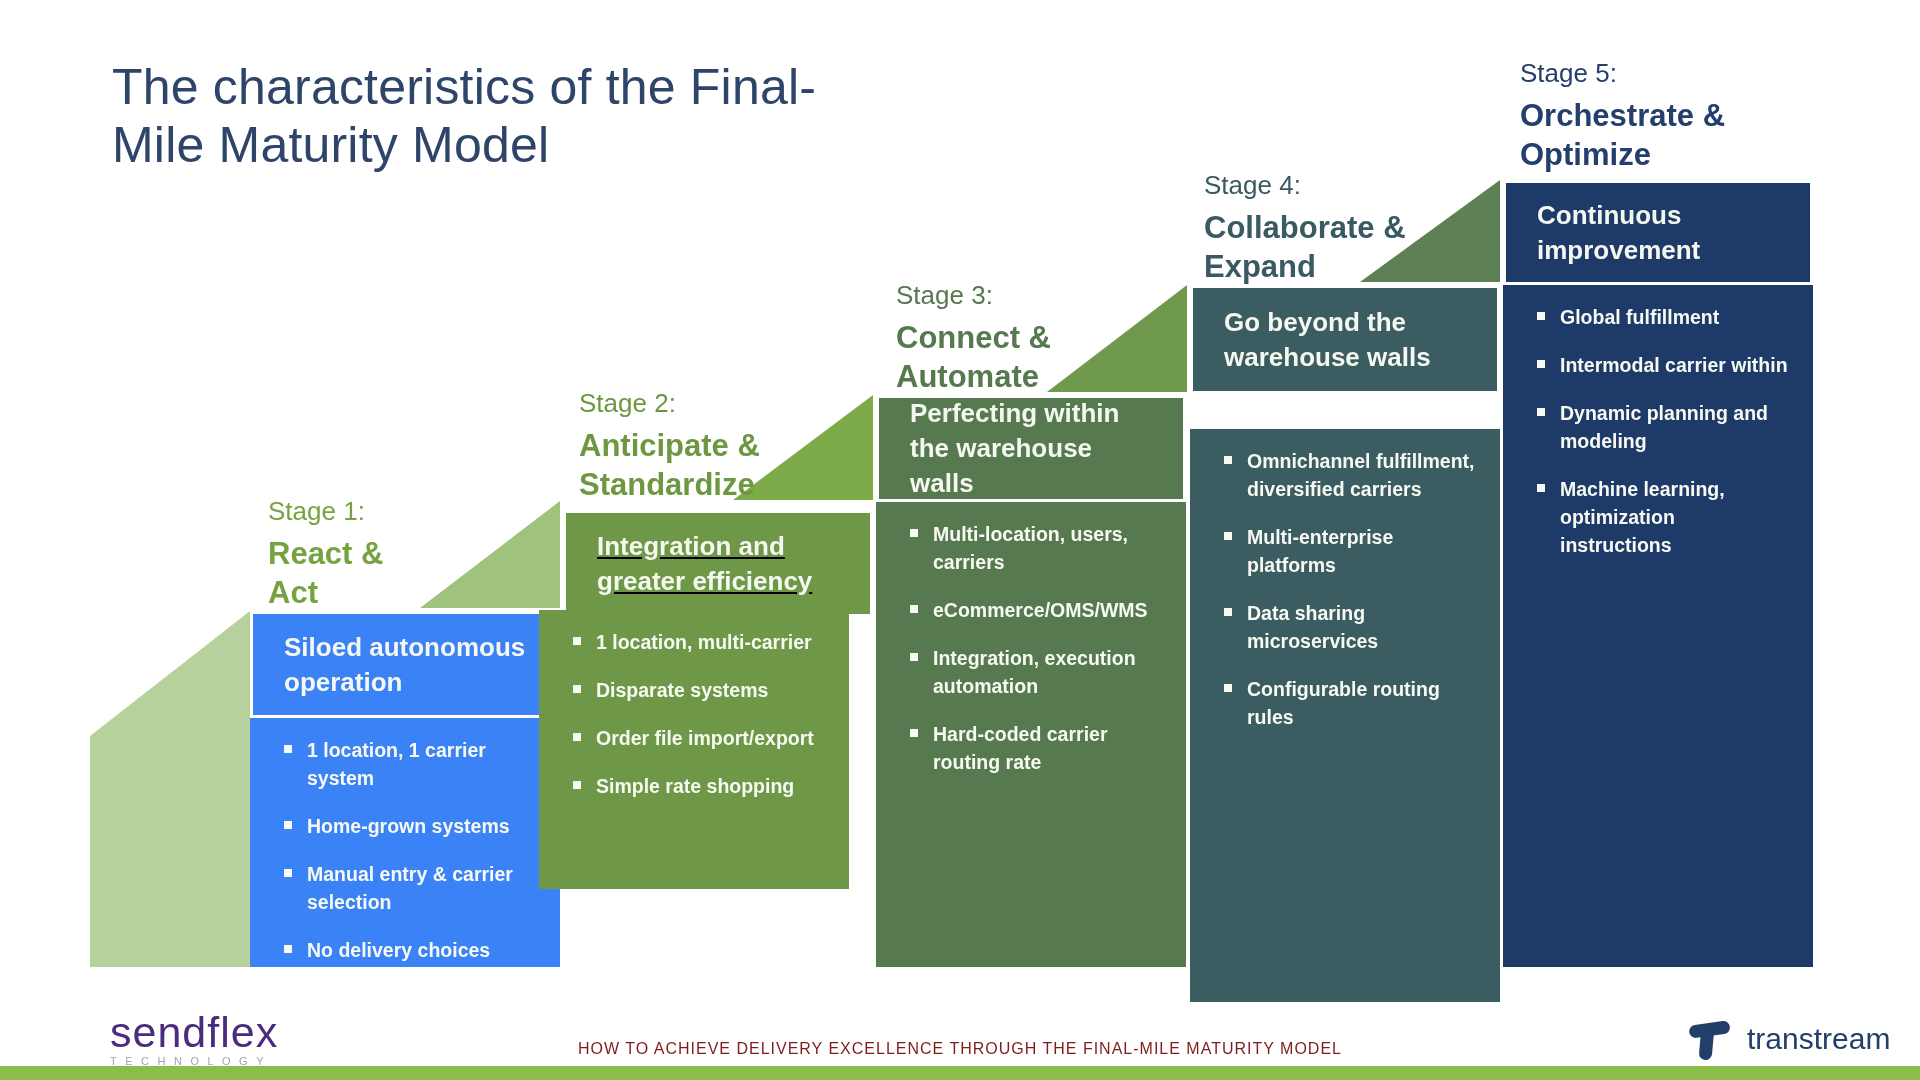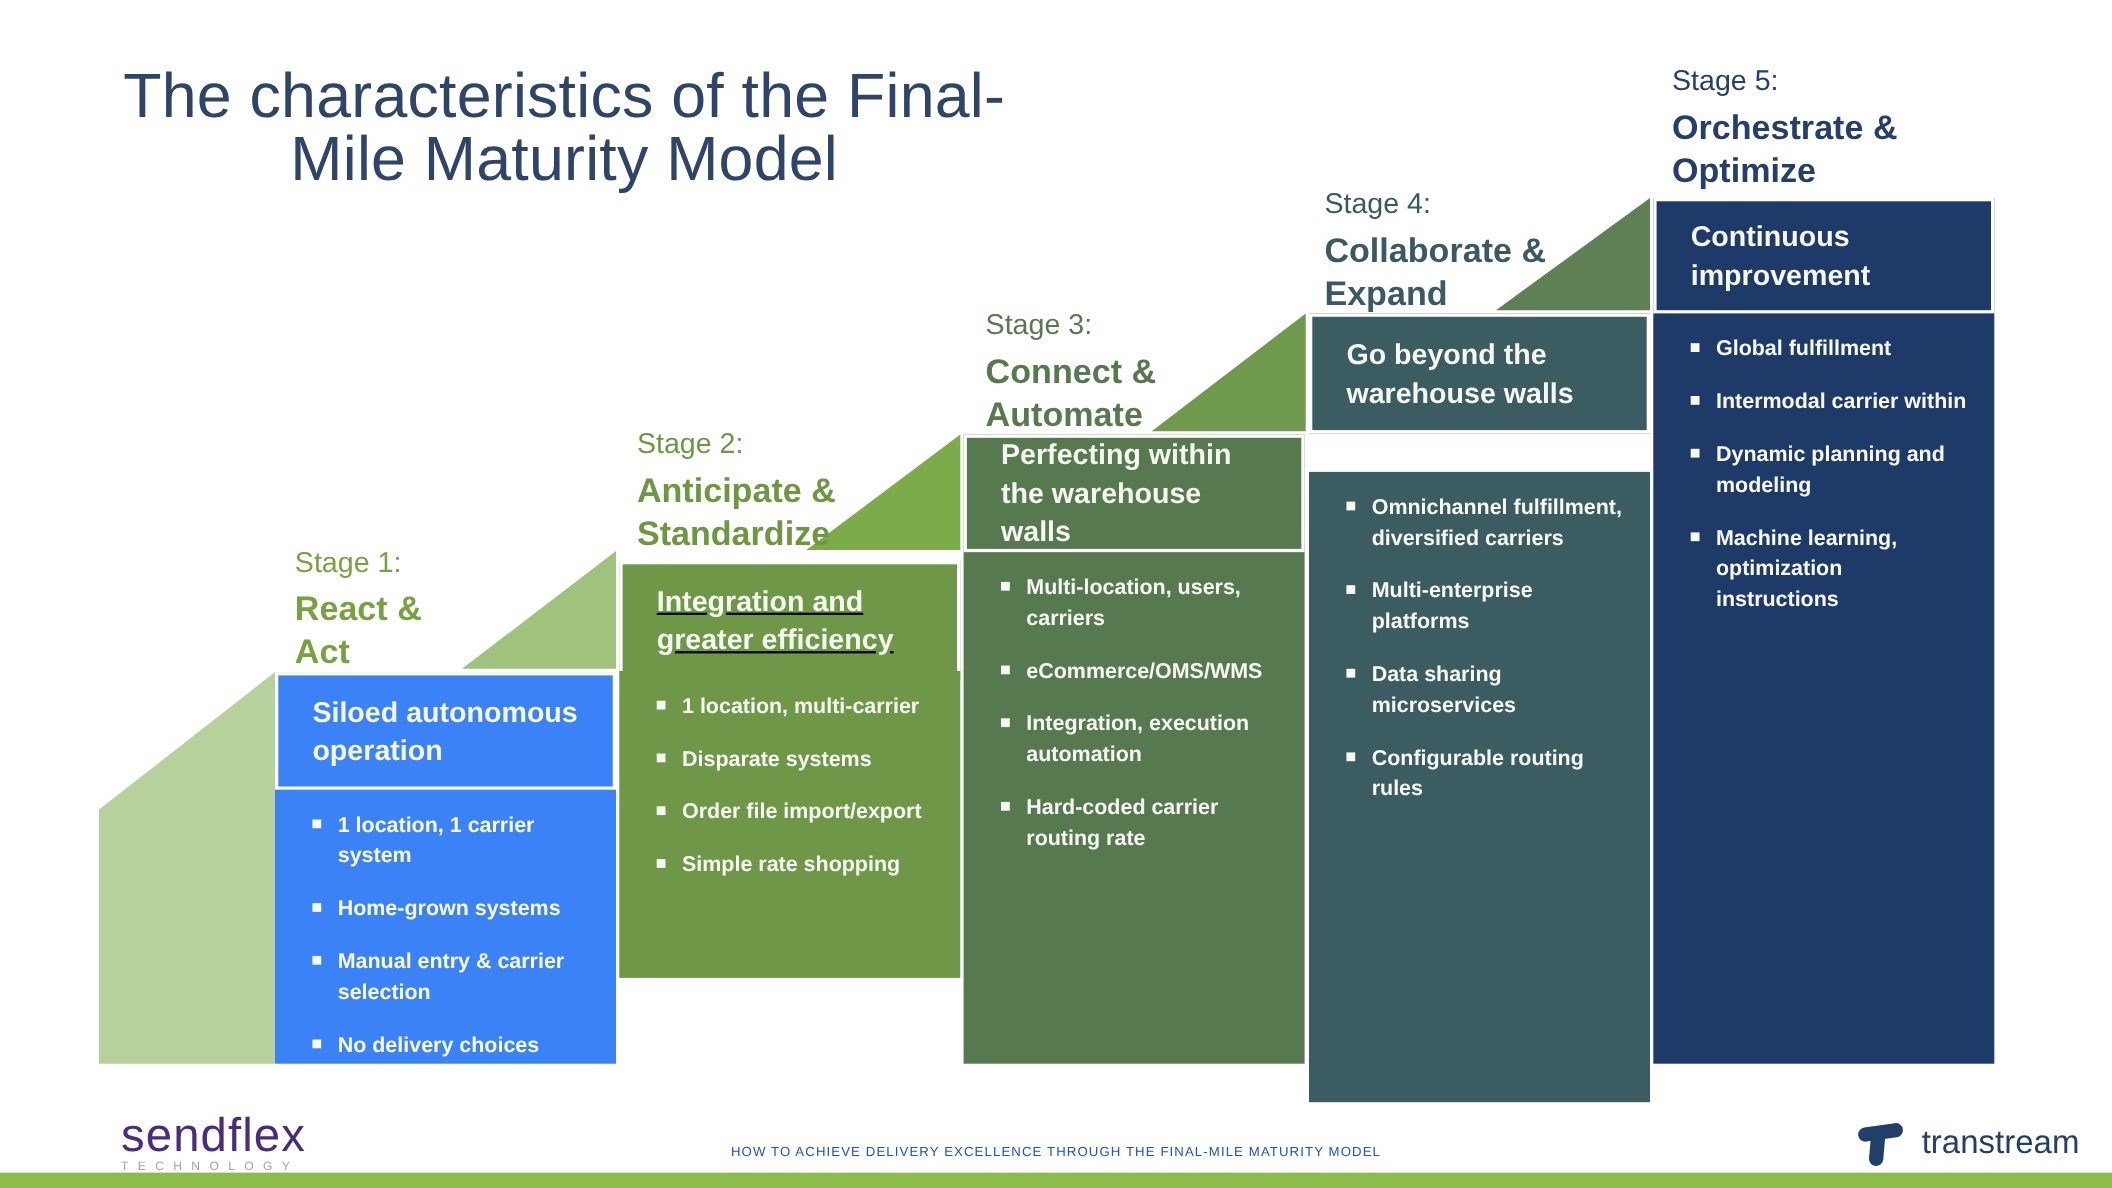--- a/index.html
+++ b/index.html
@@ -1,20 +1,20 @@
 <!DOCTYPE html>
 <html><head>
 <meta charset="utf-8">
 <style>
   html,body{margin:0;padding:0;background:#fff;}
   .slide{position:relative;width:1920px;height:1080px;background:#ffffff;overflow:hidden;
          font-family:"Liberation Sans",sans-serif;}
   
-  .title{position:absolute;left:112px;top:58px;font-size:57px;line-height:58px;
-         color:#2e4468;font-weight:400;letter-spacing:.2px;text-align:center;}
+  .title{position:absolute;left:112px;top:58px;font-size:50px;line-height:58px;
+         color:#2e4468;font-weight:400;letter-spacing:.2px;}
   .title span{display:block;}
   
   .tri-layer{position:absolute;left:0;top:0;width:1920px;height:1080px;}
   
   .stage-label{position:absolute;}
   .stage-num{font-size:26px;font-weight:400;margin-bottom:7px;}
   .stage-name{font-size:31px;font-weight:700;line-height:39px;}
   .stage-name span{display:block;}
   .lab1{left:268px;top:496px;color:#76a33f;}
   .lab2{left:579px;top:388px;color:#6d9841;}
@@ -31,30 +31,30 @@
   .blt .sq{flex:0 0 8px;width:8px;height:8px;background:#f7faf2;margin-top:9px;margin-right:15px;}
   .blt .tx{color:#f7faf2;font-size:19.5px;font-weight:700;line-height:28px;}
   .c1{background:#3b82f6;justify-content:center;} .c2{background:#6e9747;} .c3{background:#567950;}
   .c4{background:#3b5c61;} .c5{background:#1d3a69;}
   .h1{left:250px;top:611px;width:310px;height:107px;}
   .h2{left:563px;top:510px;width:310px;height:107px;text-decoration:underline;}
   .h3{left:876px;top:395px;width:310px;height:107px;}
   .h4{left:1190px;top:285px;width:310px;height:109px;}
   .h5{left:1503px;top:180px;width:310px;height:105px;}
   .b1{left:250px;top:718px;width:310px;height:249px;}
-  .b2{left:563px;top:610px;width:310px;height:279px;}
+  .b2{left:539px;top:610px;width:310px;height:279px;}
   .b3{left:876px;top:502px;width:310px;height:465px;}
   .b4{left:1190px;top:394px;width:310px;height:573px;margin-top:35px;}
   .b5{left:1503px;top:285px;width:310px;height:682px;}
   
   .sendflex{position:absolute;left:110px;top:1012px;}
   .sf-word{font-size:43px;color:#4a2b7e;font-weight:400;letter-spacing:1px;line-height:40px;}
   .sf-sub{font-size:11px;color:#a3a3ab;letter-spacing:8.5px;margin-top:3px;}
   .caption{position:absolute;left:0;right:0;top:1040px;text-align:center;
-           font-size:12px;color:#1d4ed8;letter-spacing:1px;font-weight:400;}
+           font-size:16px;color:#7f1d1d;letter-spacing:1px;font-weight:400;}
   .transtream{position:absolute;left:1687px;top:1016px;display:flex;align-items:center;gap:14px;}
   .tt-text{font-size:30px;color:#223f6a;font-weight:400;}
   .bottom-bar{position:absolute;left:0;top:1066px;width:1920px;height:14px;background:#8cbd4b;}
 </style>
 </head>
 <body>
 
 <div class="slide">
 
   <svg class="tri-layer" width="1920" height="1080" viewBox="0 0 1920 1080">

